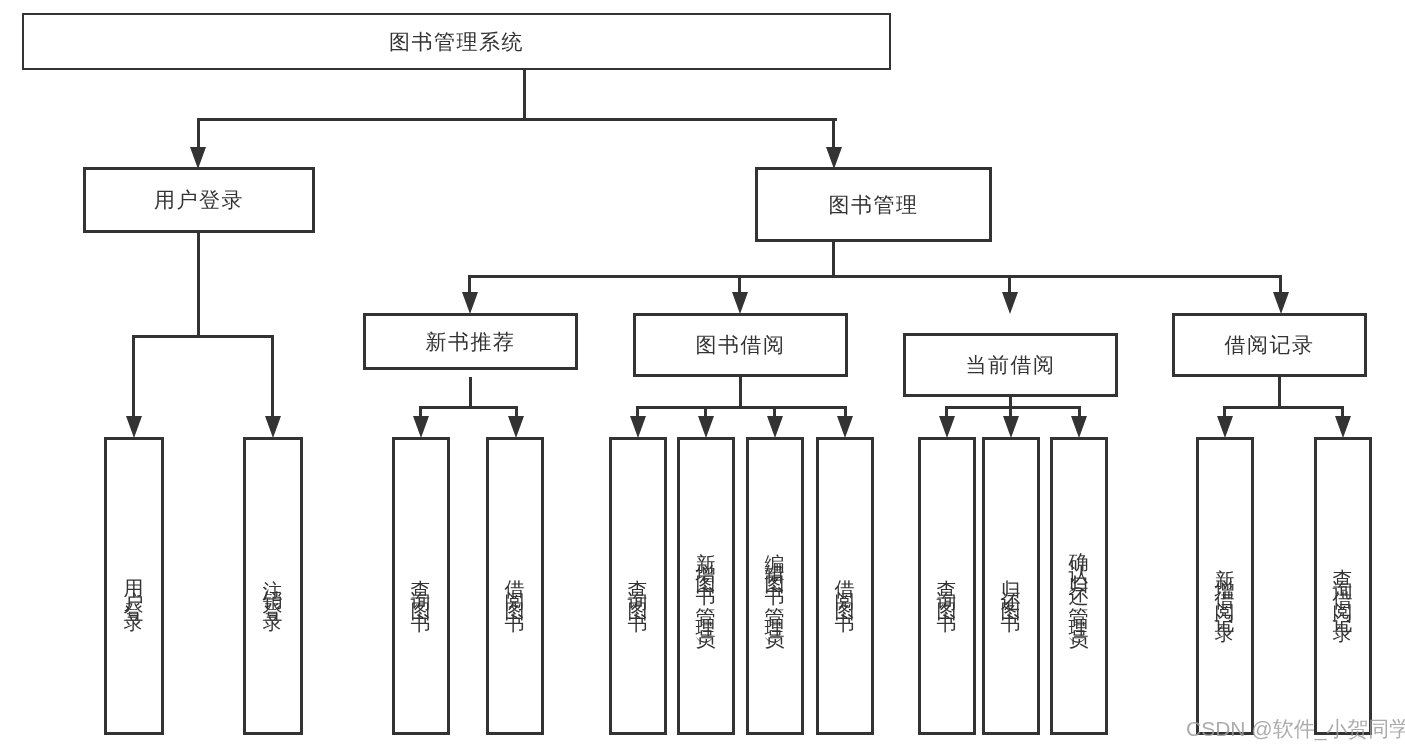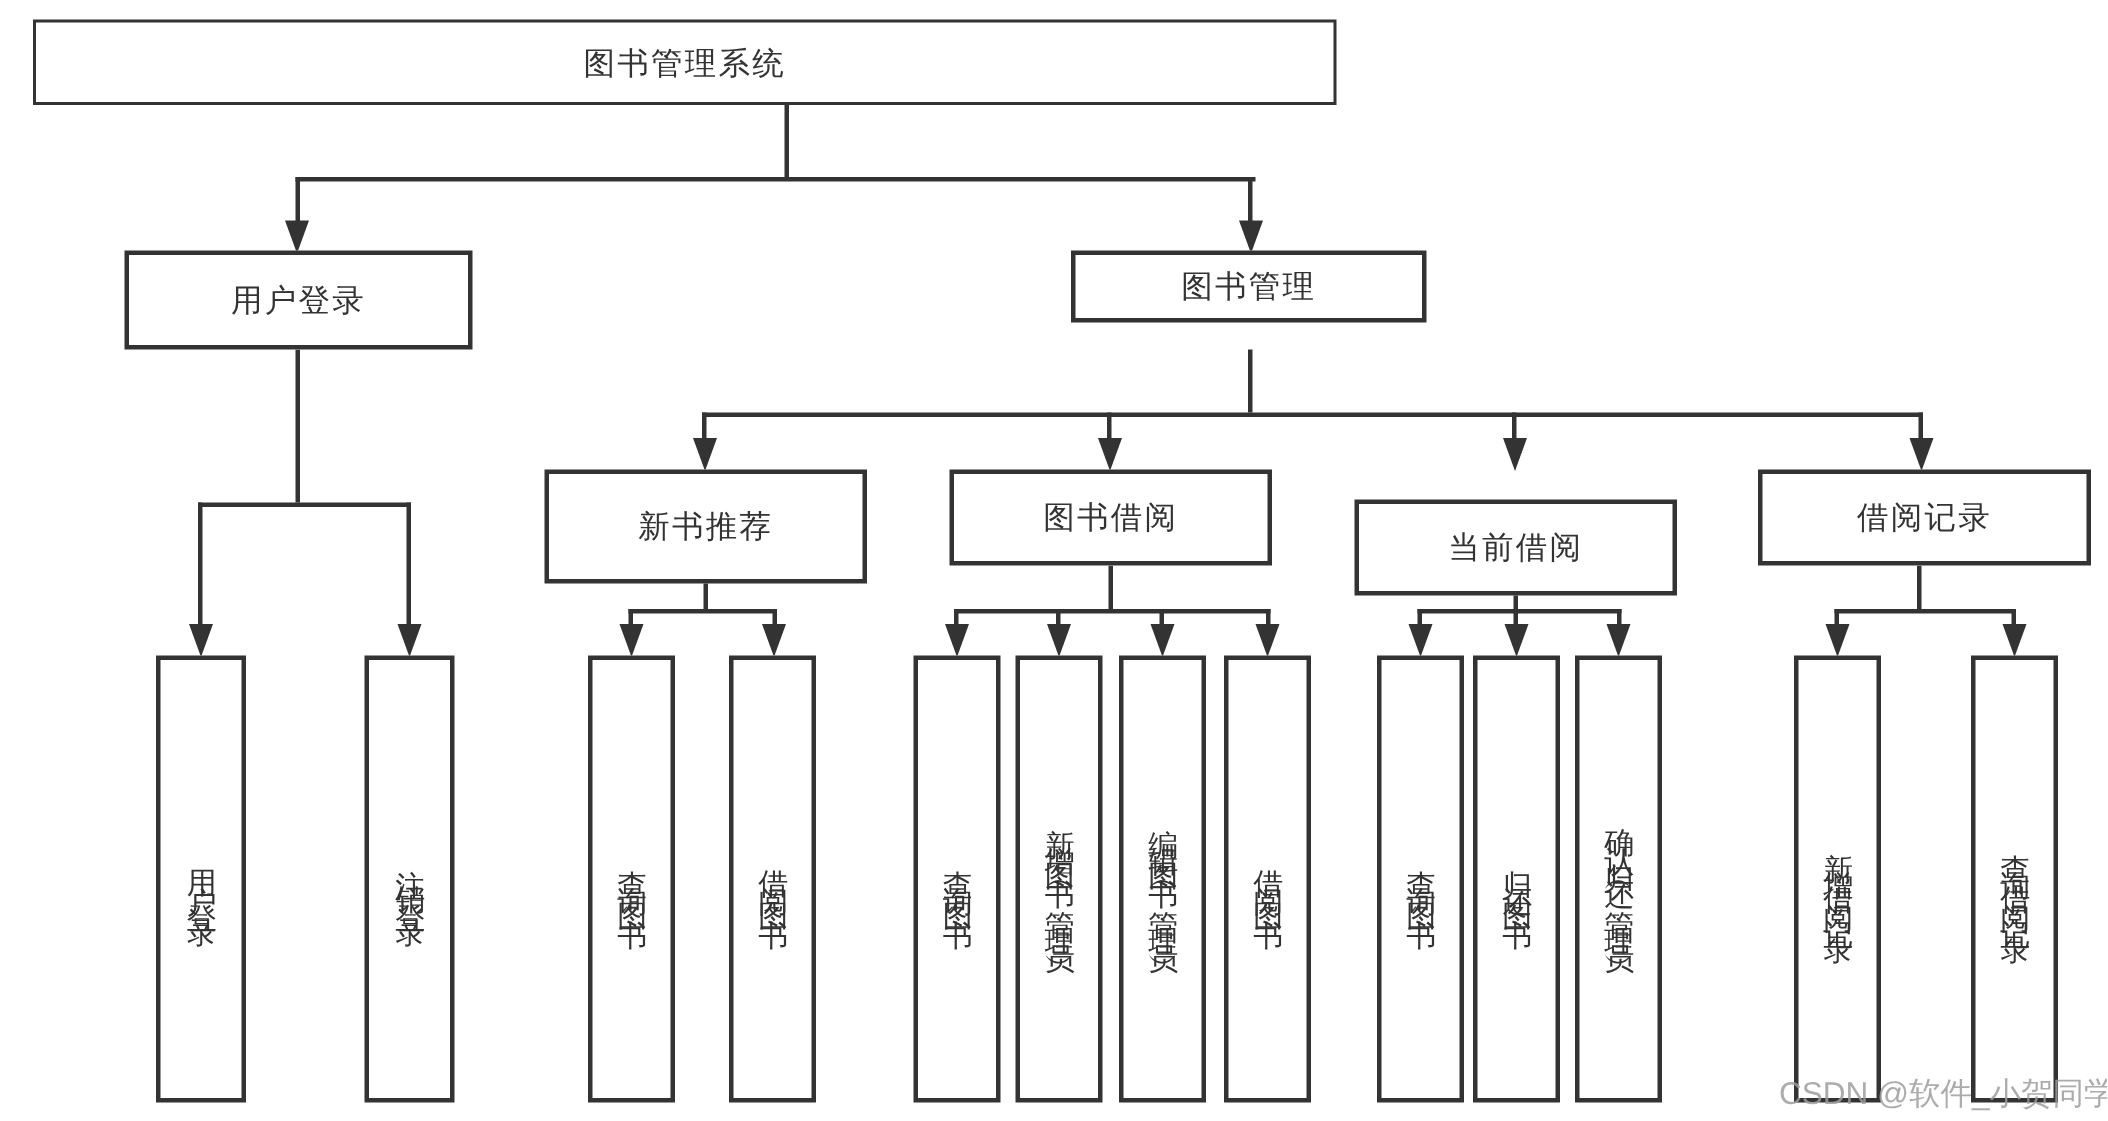--- a/index.html
+++ b/index.html
@@ -95,34 +95,34 @@
   <div class="arrow" style="left:1217px; top:416px;"></div>
   <div class="arrow" style="left:1335px; top:416px;"></div>
 
   <div class="node" style="left:22px; top:13px; width:869px; height:57px; border-width:2.5px;">
     <span class="hlabel">图书管理系统</span>
   </div>
 
   <div class="node" style="left:83px; top:167px; width:232px; height:66px;">
     <span class="hlabel">用户登录</span>
   </div>
-  <div class="node" style="left:714px; top:167px; width:237px; height:48px;">
+  <div class="node" style="left:755px; top:167px; width:237px; height:75px;">
     <span class="hlabel">图书管理</span>
   </div>
 
-  <div class="node" style="left:363px; top:313px; width:215px; height:76px;">
+  <div class="node" style="left:363px; top:313px; width:215px; height:57px;">
     <span class="hlabel">新书推荐</span>
   </div>
   <div class="node" style="left:633px; top:313px; width:215px; height:64px;">
     <span class="hlabel">图书借阅</span>
   </div>
   <div class="node" style="left:903px; top:313px; width:215px; height:64px;margin-top:20px;">
     <span class="hlabel">当前借阅</span>
   </div>
-  <div class="node" style="left:1172px; top:313px; width:222px; height:64px;">
+  <div class="node" style="left:1172px; top:313px; width:195px; height:64px;">
     <span class="hlabel">借阅记录</span>
   </div>
 
   <div class="node" style="left:104px; top:437px; width:60px; height:298px;">
     <span class="vlabel">用户登录</span>
   </div>
   <div class="node" style="left:243px; top:437px; width:60px; height:298px;">
     <span class="vlabel">注销登录</span>
   </div>
 

